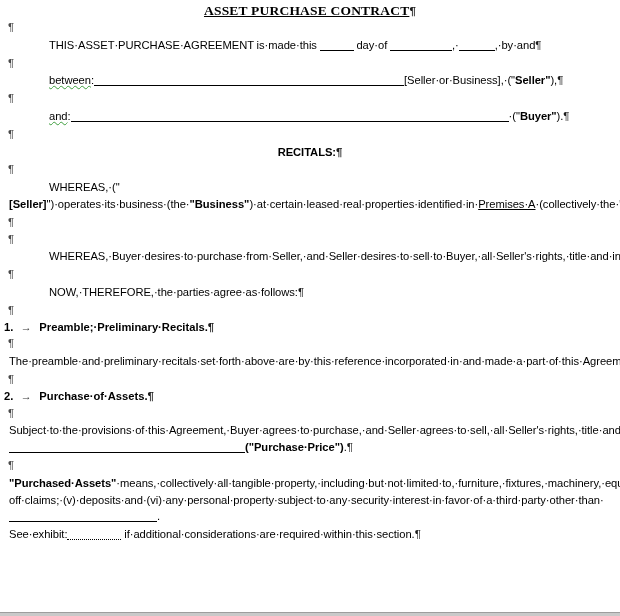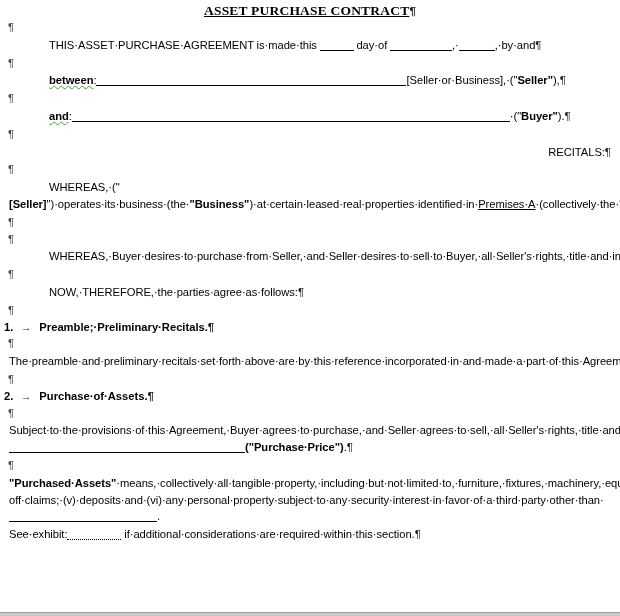--- a/index.html
+++ b/index.html
@@ -39,21 +39,21 @@
     line-height: 16.8px;
     margin: 1px;
     padding: 0 8px 0 8px;
     text-align: justify;
     letter-spacing: -0.05px;
     word-spacing: -0.3px;
     white-space: normal;
   }
   .p.nojust { text-align: left; }
   .indent { text-indent: 40px; }
-  .center { text-align: right; font-weight: normal; }
+  .center { text-align: center; font-weight: bold; }
   .b { font-weight: bold; }
   .u { text-decoration: underline; }
 
   
   .blank {
     height: 16.8px;
     padding-left: 8px;
     font-size: 11.2px;
     line-height: 16.8px;
   }
@@ -92,21 +92,20 @@
     border-bottom: 1.5px dotted #000;
     vertical-align: -2px;
     height: 11px;
   }
   .sp-green {
     text-decoration: underline;
     text-decoration-style: wavy;
     text-decoration-color: #3e9e3e;
     text-decoration-thickness: 1px;
     text-underline-offset: 1px;
-    font-weight: bold;
   }
 
   .bottombar {
     position: absolute;
     left: 0; bottom: 0;
     width: 620px; height: 6px;
     background: #c9c9c9;
     border-top: 1px solid #9d9d9d;
   }
 </style>

